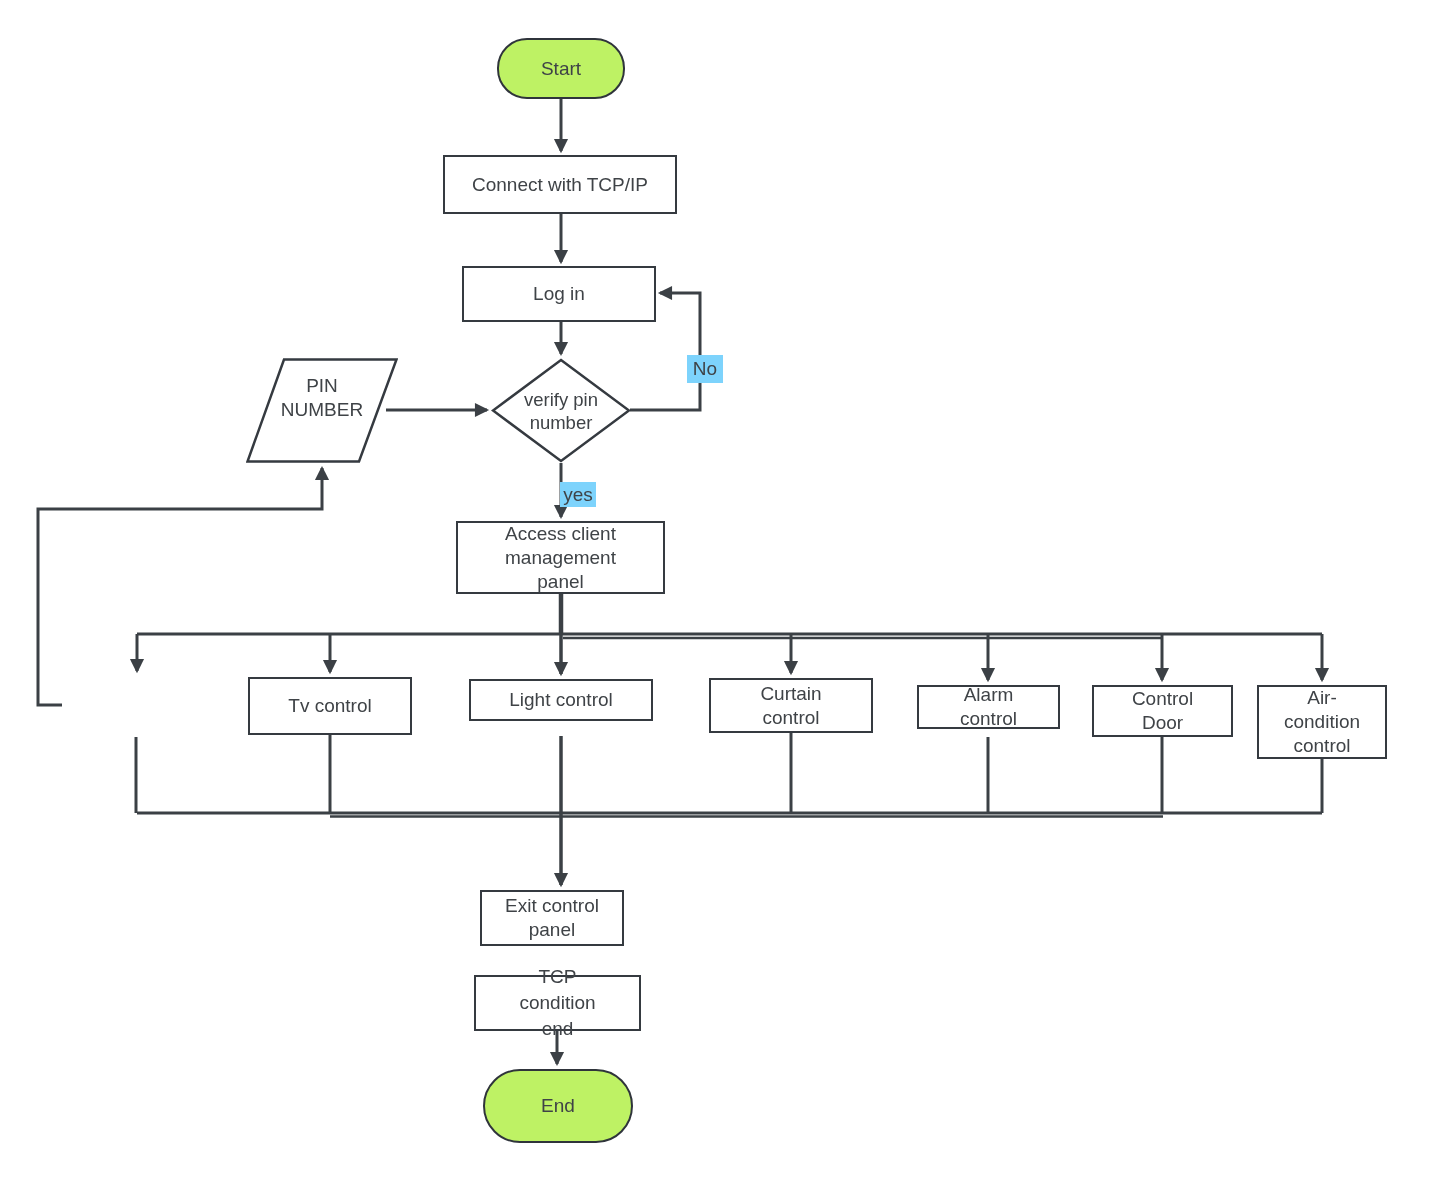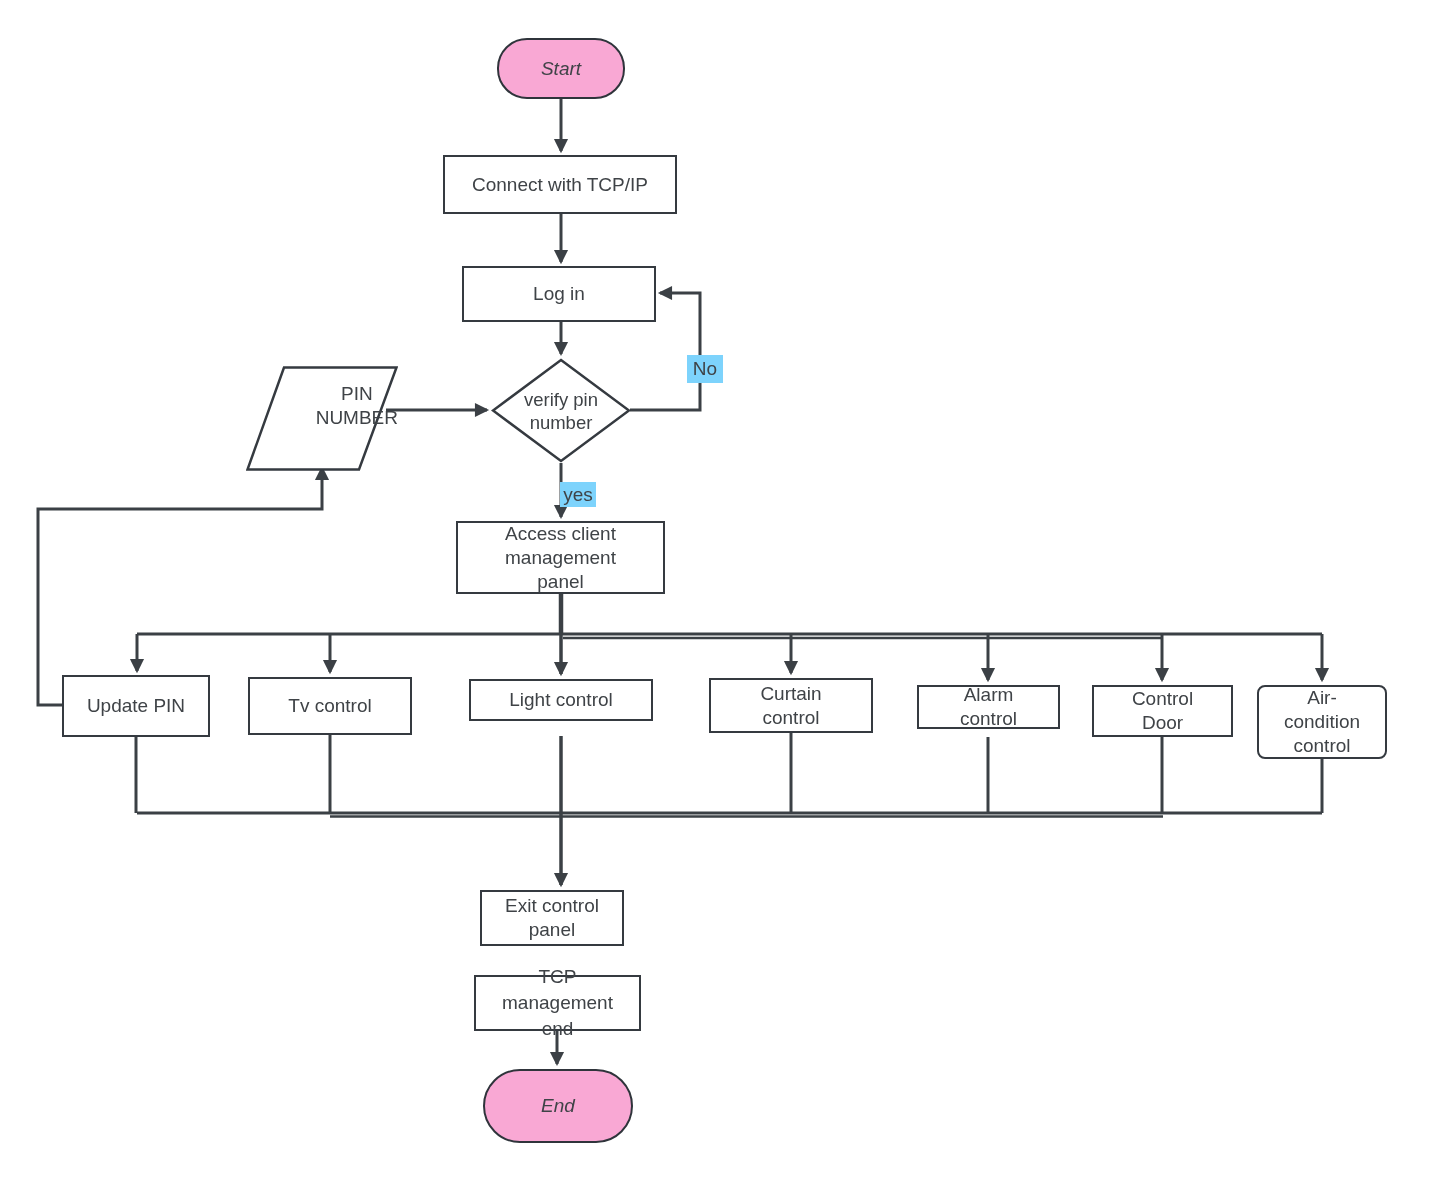--- a/index.html
+++ b/index.html
@@ -8,43 +8,43 @@
     font-family:"Liberation Sans",sans-serif;color:#3f4347;overflow:hidden;
   }
   .wires{position:absolute;left:0;top:0;z-index:1;}
   .node{
     position:absolute;z-index:2;box-sizing:border-box;
     display:flex;align-items:center;justify-content:center;
     text-align:center;white-space:pre-line;
     font-size:19px;line-height:24px;color:#3f4347;
   }
   .rect{background:#ffffff;border:2.5px solid #353a40;}
-  .term{background:#f9a8d4;border:2.5px solid #2f343b;font-style:italic;}
+  .term{background:#bef264;border:2.5px solid #2f343b;}
   .shapenode{background:transparent;border:none;}
   .shapenode svg{position:absolute;left:0;top:0;}
   .shapenode .lbl{position:relative;z-index:1;}
   .edge-label{
     position:absolute;z-index:3;background:#7dd3fc;
     display:flex;align-items:center;justify-content:center;
     font-size:19px;line-height:22px;color:#3f4347;
   }
   
   #n-start{left:497px;top:38px;width:128px;height:61px;border-radius:30px;}
   #n-connect{left:443px;top:155px;width:234px;height:59px;}
   #n-login{left:462px;top:266px;width:194px;height:56px;}
-  #n-pin{left:246px;top:366px;width:152px;height:80px;justify-content:flex-end;}
+  #n-pin{left:246px;top:358px;width:152px;height:80px;}
   #n-verify{left:491px;top:358px;width:140px;height:105px;font-size:18.5px;line-height:23px;}
   #n-access{left:456px;top:521px;width:209px;height:73px;}
   #n-update{left:62px;top:675px;width:148px;height:62px;}
   #n-tv{left:248px;top:677px;width:164px;height:58px;text-align:right;}
   #n-light{left:469px;top:679px;width:184px;height:42px;}
   #n-curtain{left:709px;top:678px;width:164px;height:55px;}
   #n-alarm{left:917px;top:685px;width:143px;height:44px;}
   #n-door{left:1092px;top:685px;width:141px;height:52px;}
-  #n-aircon{left:1257px;top:685px;width:130px;height:74px;border-radius:8px;}
+  #n-aircon{left:1257px;top:685px;width:130px;height:74px;}
   #n-exit{left:480px;top:890px;width:144px;height:56px;}
   #n-tcpend{left:474px;top:975px;width:167px;height:56px;line-height:26px;overflow:visible;}
   #n-end{left:483px;top:1069px;width:150px;height:74px;border-radius:37px;}
   #lbl-yes{left:560px;top:482px;width:36px;height:25px;}
   #lbl-no{left:687px;top:355px;width:36px;height:28px;}
 </style>
 </head>
 <body>
 
 <div class="canvas">
@@ -105,21 +105,20 @@
       <polygon points="70,2 138,52.5 70,103 2,52.5" fill="#ffffff" stroke="#353a40" stroke-width="2.5"></polygon>
     </svg>
     <span class="lbl">verify pin
 number</span>
   </div>
 
   <div class="node rect" id="n-access">Access client
 management
 panel</div>
 
-  <div class="node rect" id="n-update">Update PIN</div>
 
   <div class="node rect" id="n-tv">Tv control</div>
 
   <div class="node rect" id="n-light">Light control</div>
 
   <div class="node rect" id="n-curtain">Curtain
 control</div>
 
   <div class="node rect" id="n-alarm">Alarm
 control</div>
@@ -128,21 +127,21 @@
 Door</div>
 
   <div class="node rect" id="n-aircon">Air-
 condition
 control</div>
 
   <div class="node rect" id="n-exit">Exit control
 panel</div>
 
   <div class="node rect" id="n-tcpend">TCP
-management
+condition
 end</div>
 
   <div class="node term" id="n-end">End</div>
 
   <div class="edge-label" id="lbl-yes">yes</div>
 
   <div class="edge-label" id="lbl-no">No</div>
 
 </div>
 

